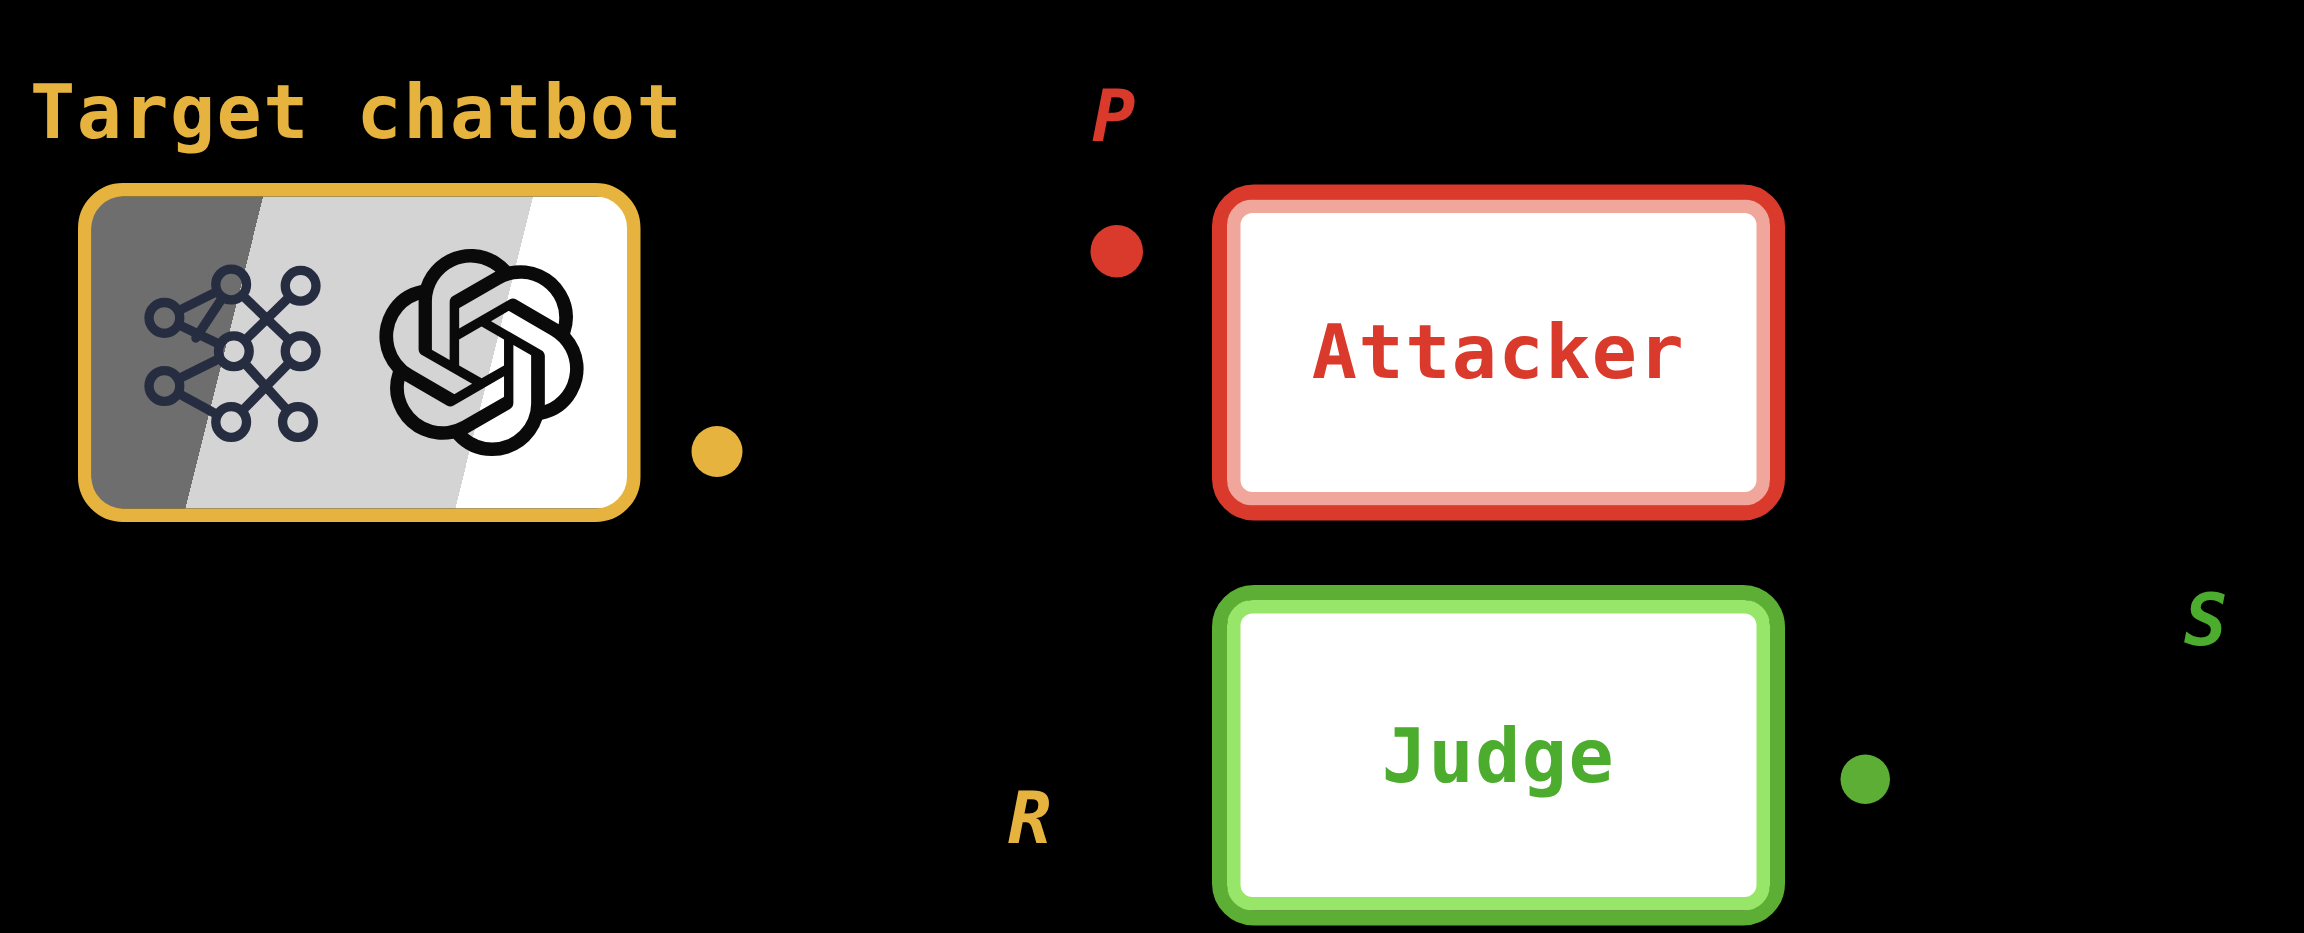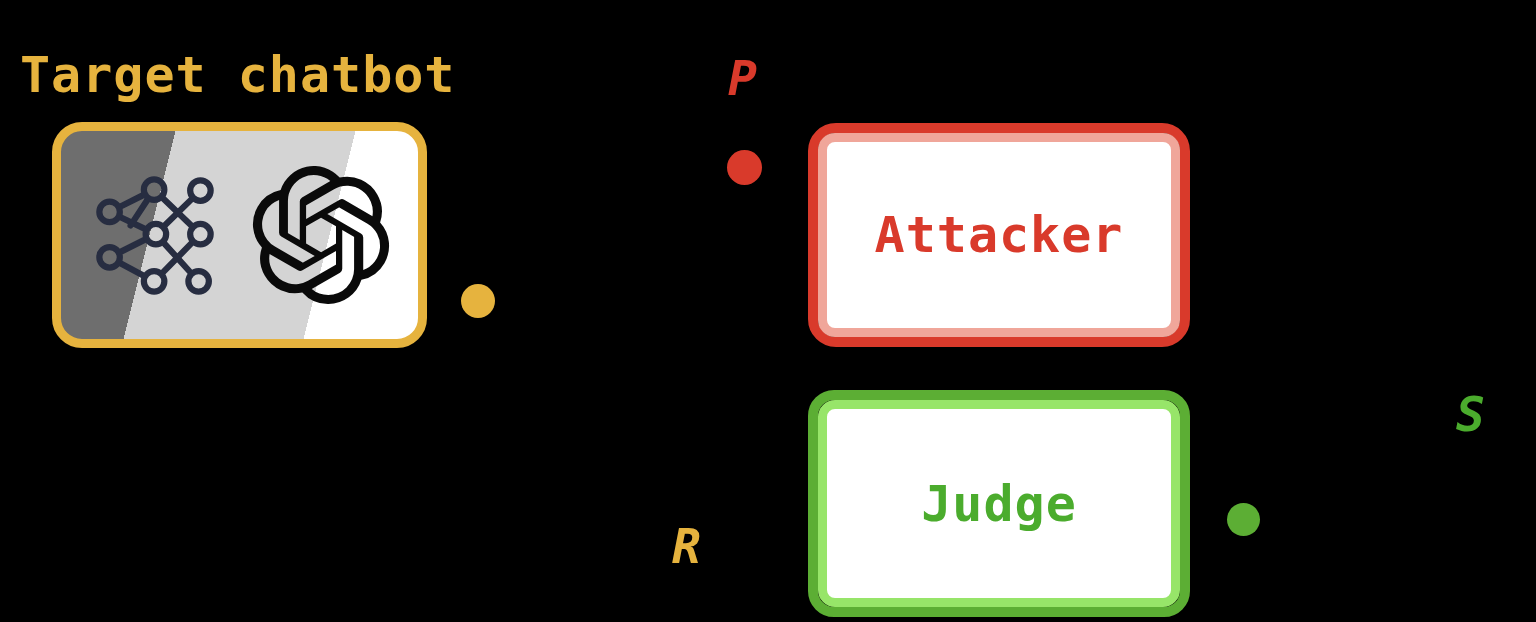--- a/index.html
+++ b/index.html
@@ -52,21 +52,21 @@
     background:transparent;
   }
   .agent-inner{
     width:100%;height:100%;box-sizing:border-box;
     border:9px solid;border-radius:17px;background:#ffffff;
     display:flex;align-items:center;justify-content:center;
   }
   .attacker-box{left:808px;top:123px;width:382px;height:224px;border-color:var(--red);}
   .attacker-box .agent-inner{border-color:var(--red_light);}
   .attacker-label{font-size:50px;font-weight:bold;color:var(--red);letter-spacing:1px;}
-  .judge-box{left:808px;top:390px;width:382px;height:227px;border-color:var(--green);border-radius:26px;}
+  .judge-box{left:808px;top:390px;width:382px;height:227px;border-color:var(--green);}
   .judge-box .agent-inner{border-color:var(--green_light);}
   .judge-label{font-size:50px;font-weight:bold;color:var(--green_text);letter-spacing:1px;}
 
   
   .flow-label{
     position:absolute;font-size:48px;font-weight:bold;font-style:italic;
     line-height:1;white-space:nowrap;
   }
   .label-p{left:728px;top:54px;color:var(--red);}
   .label-r{left:672px;top:522px;color:var(--gold);}

